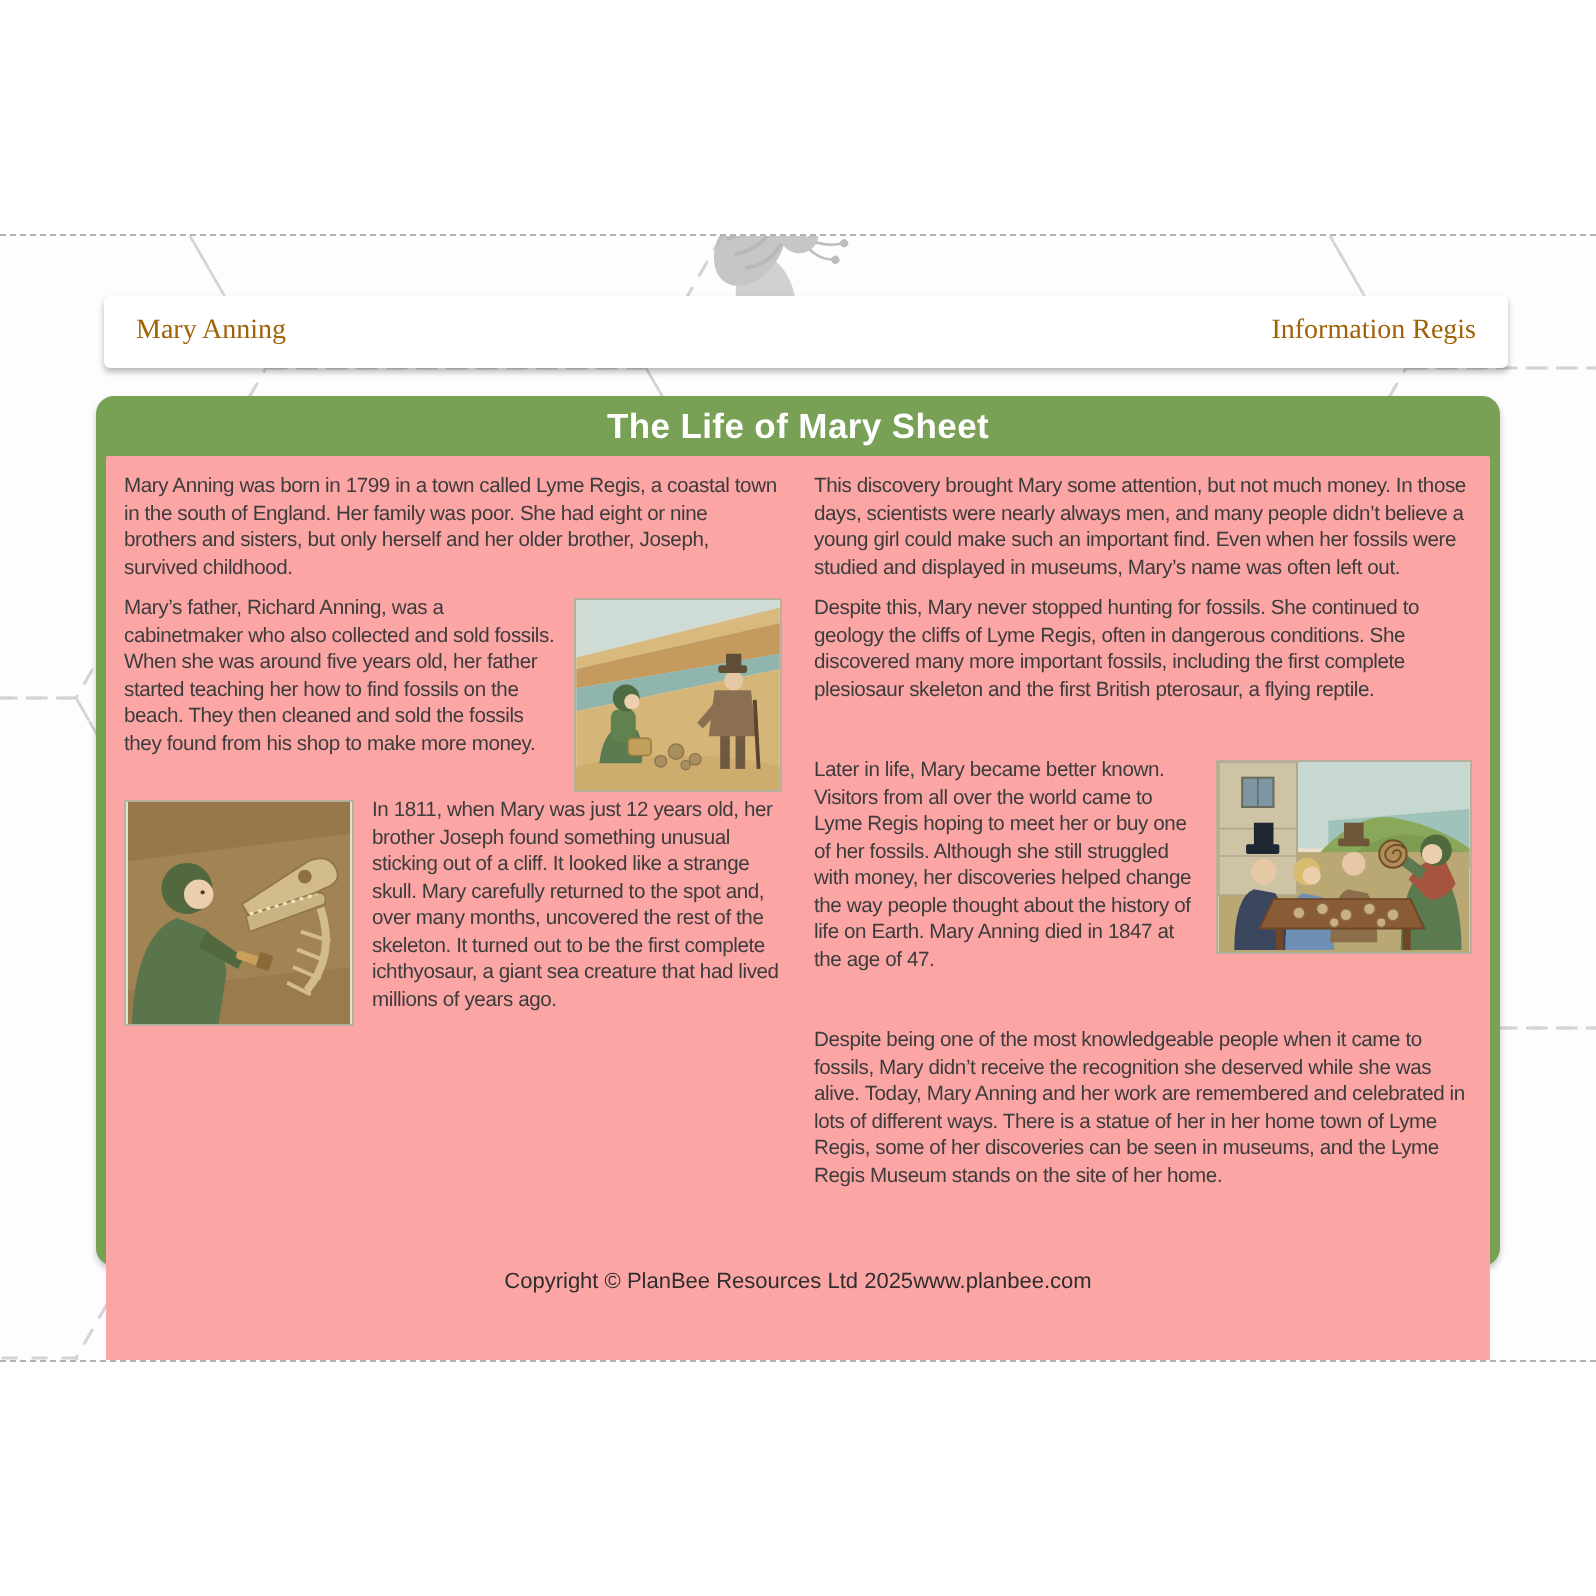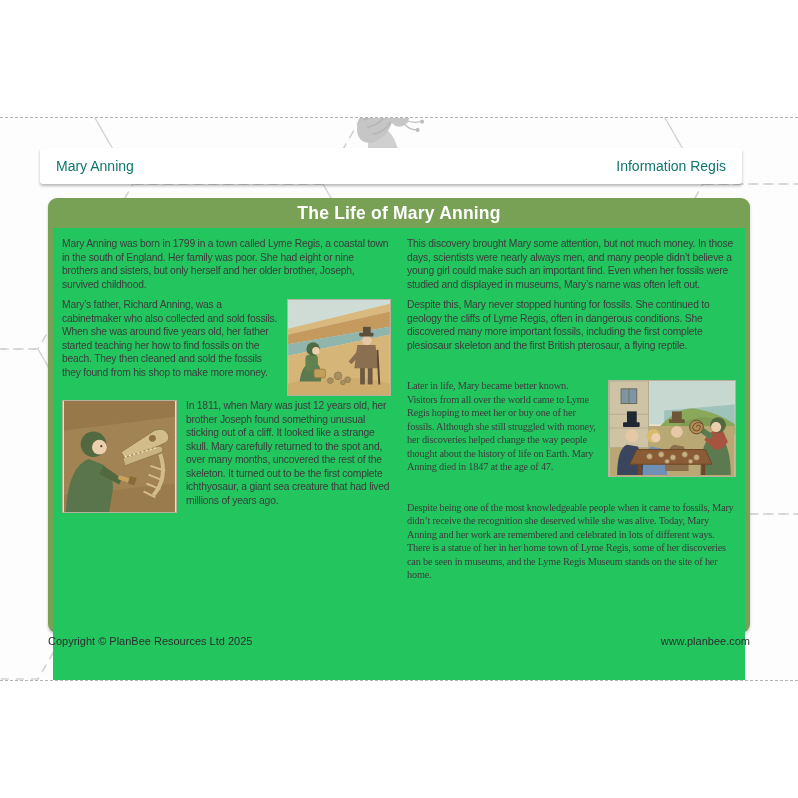--- a/index.html
+++ b/index.html
@@ -13,56 +13,56 @@
     overflow:hidden;
   }
   .hexes { position:absolute; left:0; top:0; width:798px; height:564px; }
 
   
   .bee { position:absolute; pointer-events:none; }
   .bee svg { width:100%; height:auto; display:block; }
 
   
   .header-bar {
-    position:absolute; left:40px; top:30px; width:702px; height:36px;
+    position:absolute; left:52px; top:30px; width:702px; height:36px;
     background:#ffffff; border-radius:3px; box-shadow:0 2px 3px rgba(0,0,0,.28);
     display:flex; align-items:center; justify-content:space-between; padding:0 16px;
-    font-size:14px; color:#0f766e;
+    font-size:14px; color:#a16207;font-family:Liberation Serif, serif;
   }
 
   
   .info-sheet {
     position:absolute; left:48px; top:80px; width:702px; height:435px;
     background:var(--green, #78a156); border-radius:9px; box-shadow:0 2px 3px rgba(0,0,0,.22);
     padding:0 5px 6px;
   }
   .sheet-title {
     height:30px; display:flex; align-items:center; justify-content:center;
     color:#ffffff; font-size:17.5px; font-weight:bold; letter-spacing:.2px;
   }
   .sheet-body {
-    position:relative; background:#22c55e; height:478px; overflow:hidden;
+    position:relative; background:#fca5a5; height:478px; overflow:hidden;
     padding:9px 9px 6px; border-radius:1px;
   }
   .columns { display:flex; gap:16px; position:relative; }
   .col { flex:1 1 0; min-width:0; }
   .col p {
     position:relative; z-index:1; clear:both;
     font-size:10.3px; line-height:13.5px; letter-spacing:-0.2px; color:#3c3c3c;
     margin-bottom:7px; text-align:left;
   }
-  .col p.gap-top { margin-top:27px;font-family:Liberation Serif, serif; }
+  .col p.gap-top { margin-top:27px; }
   svg.illus { border:1px solid #b7b09c; background:#e8e0cc; display:block; }
   .fl-r { float:right; margin:1px 0 3px 8px; }
   .fl-l { float:left;  margin:1px 9px 3px 0; }
 
   
   .footer-row {
     position:absolute; left:48px; top:517px; width:702px;
-    display:flex; justify-content:space-between; align-items:center;
+    display:flex; justify-content:center; align-items:center;
     font-size:11px; color:#2e2e2e;
   }
 </style>
 </head>
 <body>
 
 <div class="stage">
 
   <div class="slide">
 
@@ -109,21 +109,21 @@
     <circle cx="19" cy="14.5" r="2.6" fill="#b3b3b3"></circle>
   </svg>
 </div>
 
     <div class="header-bar">
       <span>Mary Anning</span>
       <span>Information Regis</span>
     </div>
 
     <div class="info-sheet">
-      <div class="sheet-title">The Life of Mary Anning</div>
+      <div class="sheet-title">The Life of Mary Sheet</div>
 
       <div class="bee" style="left:196px; top:36px; width:78px; transform:rotate(-8deg); opacity:.35; z-index:0;">
   <svg viewBox="0 0 100 90" xmlns="http://www.w3.org/2000/svg">
     <ellipse cx="60" cy="24" rx="10" ry="21" fill="#c9c9c9" transform="rotate(14 60 24)"></ellipse>
     <ellipse cx="77" cy="30" rx="8.5" ry="17" fill="#c9c9c9" transform="rotate(32 77 30)"></ellipse>
     <ellipse cx="56" cy="56" rx="29" ry="20" fill="#bdbdbd" transform="rotate(-18 56 56)"></ellipse>
     <path d="M40,44 q14,-6 28,2 M36,56 q16,-7 32,1 M38,68 q14,-6 28,0" stroke="#adadad" stroke-width="2.5" fill="none"></path>
     <circle cx="27" cy="42" r="12.5" fill="#bdbdbd"></circle>
     <circle cx="23" cy="39" r="1.8" fill="#ffffff"></circle>
     <path d="M22,31 q-7,-9 -14,-11" stroke="#b3b3b3" stroke-width="1.6" fill="none"></path>

